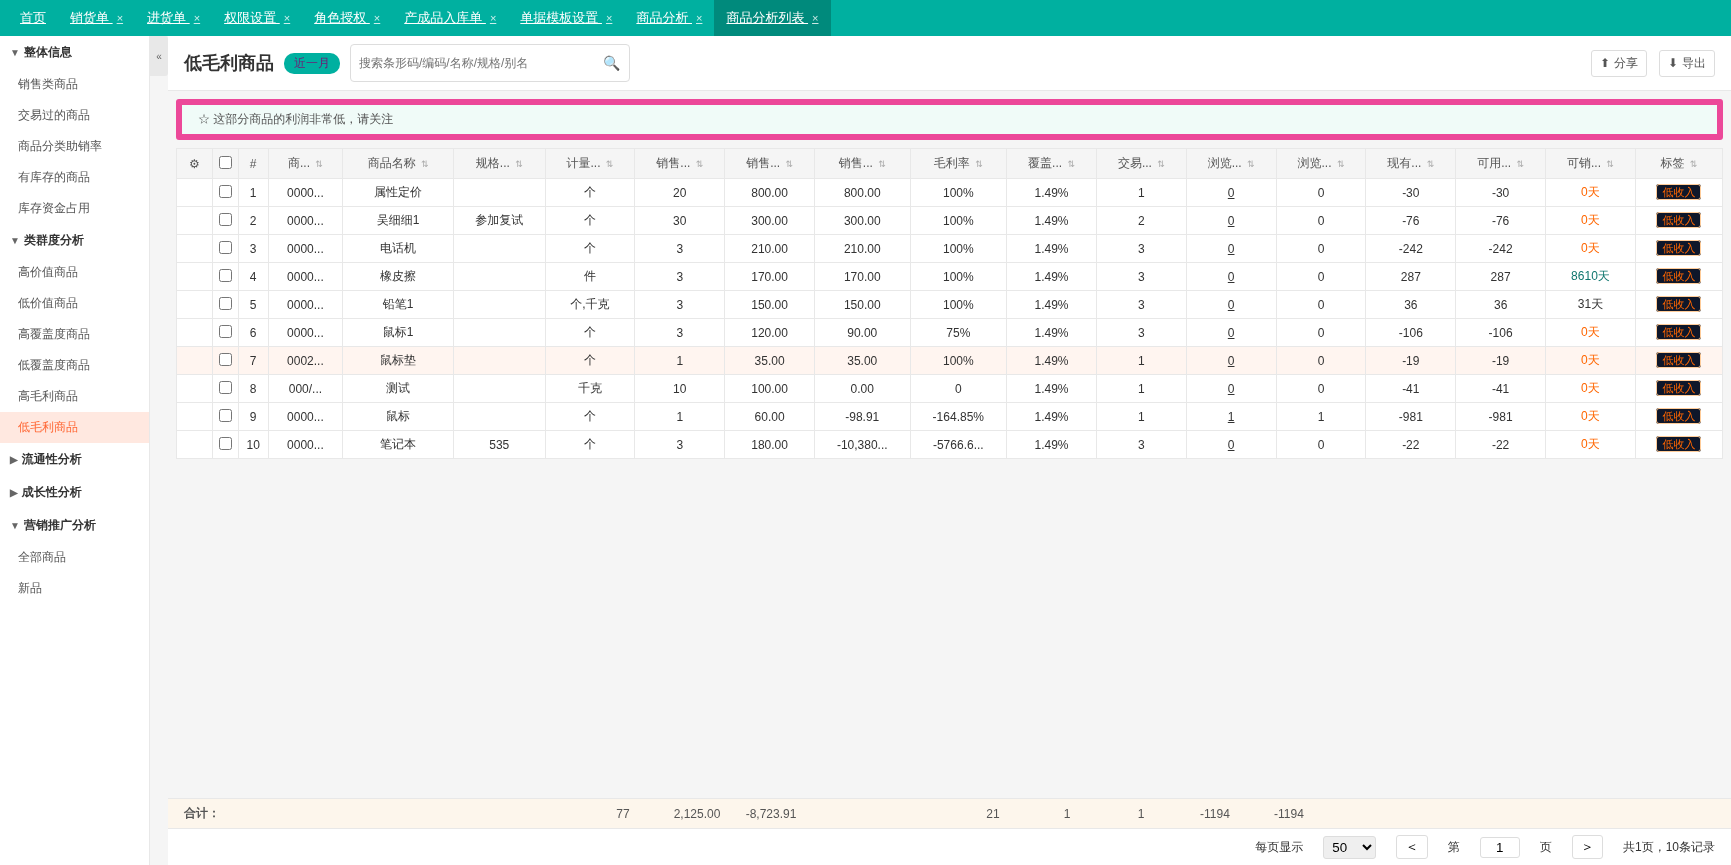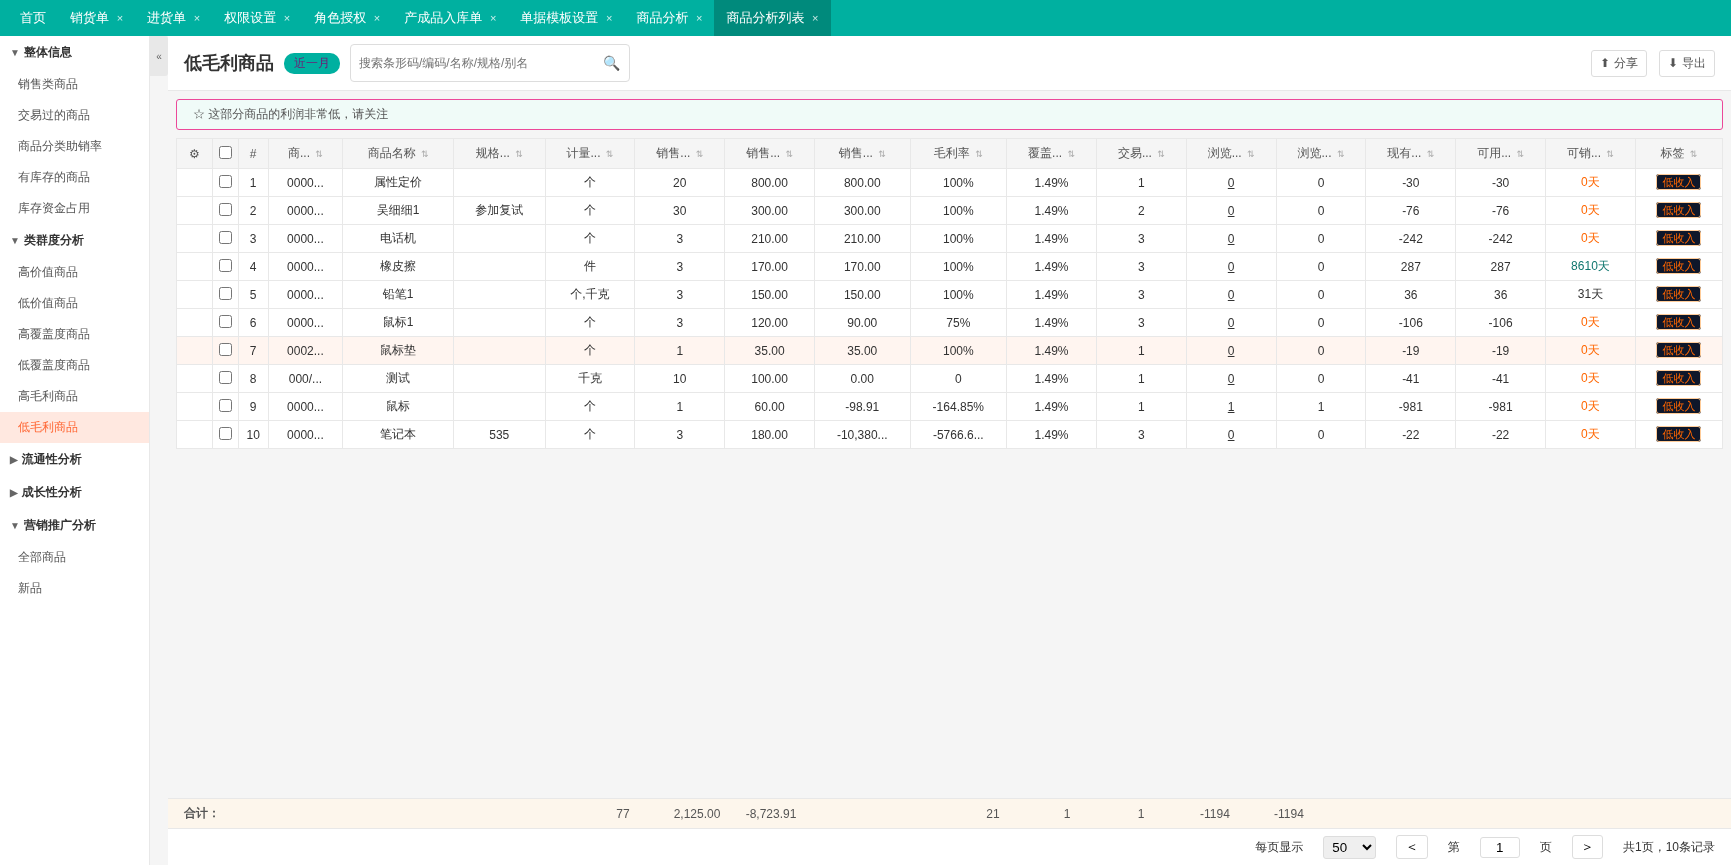--- a/index.html
+++ b/index.html
@@ -14,20 +14,21 @@
       padding: 0 8px;
     }
     .top-nav .nav-item {
       color: #fff;
       padding: 0 12px;
       height: 36px;
       line-height: 36px;
       cursor: pointer;
       font-size: 13px;
       white-space: nowrap;
+      text-decoration: underline;
     }
     .top-nav .nav-item.active { background: #008a7c; }
     .top-nav .nav-item .close-x { margin-left: 4px; font-size: 11px; opacity: 0.8; }
 
     
     .main-layout {
       display: flex;
       height: calc(100vh - 36px);
     }
 
@@ -121,21 +122,21 @@
       font-size: 12px;
       padding: 4px 8px;
       border-radius: 3px;
       border: 1px solid #ddd;
       background: #fff;
     }
 
     
     .notice-bar {
       background: #f0fbf8;
-      border: 1px solid #ec4899;
+      border: 6px solid #ec4899;
       padding: 6px 16px;
       font-size: 12px;
       color: #555;
       margin: 8px;
       border-radius: 3px;
     }
 
     
     .table-container {
       flex: 1;

